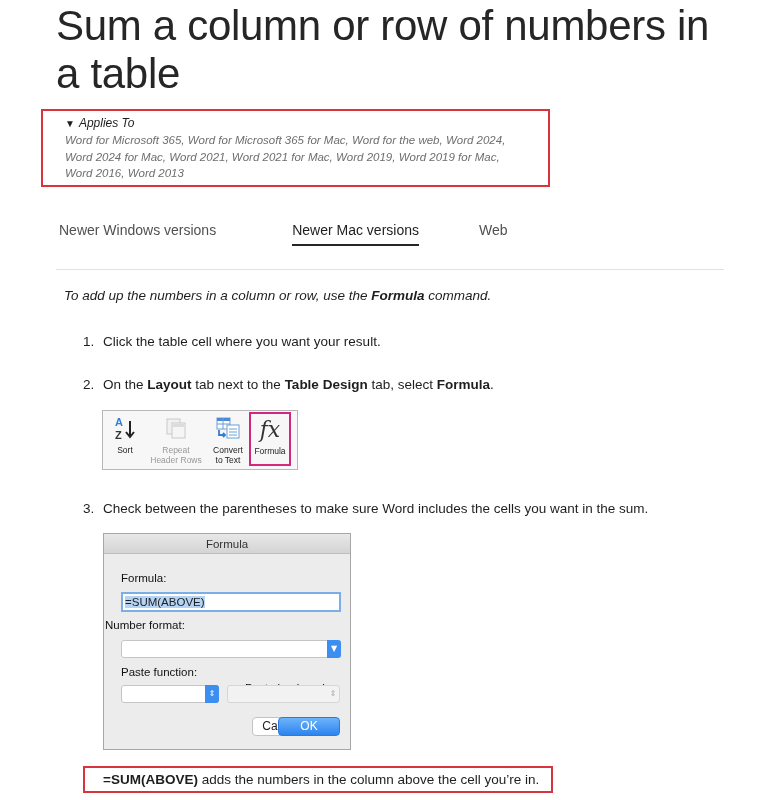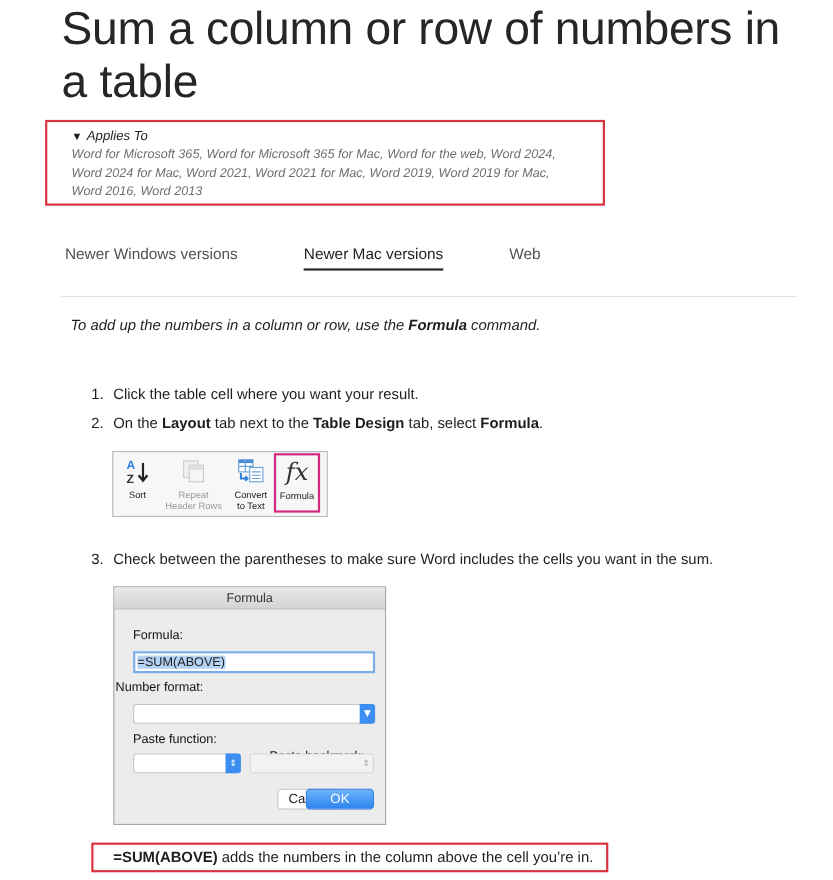--- a/index.html
+++ b/index.html
@@ -15,21 +15,21 @@
   .applies {
     position: absolute; left: 41px; top: 109px; width: 509px; height: 78px;
     border: 2px solid #d9333f; padding: 4px 22px;
   }
   .applies-head { font-family: "Liberation Sans", sans-serif; font-style: italic; font-size: 12px; color: #1e1e1e; line-height: 16px; }
   .applies-head .tri { font-style: normal; font-size: 10px; margin-right: 4px; }
   .applies-body { font-family: "Liberation Sans", sans-serif; font-style: italic; font-size: 11.5px; color: #6e6e6e; line-height: 16.5px; }
 
   .tabs { position: absolute; left: 59px; top: 222px; display: flex; gap: 20px; }
   .tab { font-family: "Liberation Sans", sans-serif; font-size: 14px; color: #505050; padding-bottom: 6px; margin-right: 40px; cursor: pointer; }
-  .tab.active { color: #1e1e1e; border-bottom: 2px solid #262626; }
+  .tab.active { color: #1e1e1e; border-bottom: 2px solid #262626; margin-left: 16px; }
   .divider { position: absolute; left: 56px; top: 269px; width: 668px; height: 1px; background: #e1e1e1; }
 
   .para { position: absolute; font-family: "Liberation Sans", sans-serif; font-size: 13.5px; color: #1e1e1e; line-height: 18px; }
   .para b { font-weight: bold; }
   .num { display: inline-block; width: 20px; }
 
   
   .ribbon {
     position: absolute; left: 102px; top: 410px; width: 196px; height: 60px;
     border: 1px solid #b8b8b8; background: #f7f7f7;
@@ -93,21 +93,21 @@
   <div class="tab">Newer Windows versions</div>
   <div class="tab active">Newer Mac versions</div>
   <div class="tab">Web</div>
 </div>
 <div class="divider"></div>
 
 <p class="para" style="left:64px; top:287px;font-style:italic;">
   <span>To add up the numbers in a column or row, use the </span><b>Formula</b><span> command.</span>
 </p>
 
-<p class="para" style="left:83px; top:350px;">
+<p class="para" style="left:83px; top:333px;">
   <span class="num">1.</span><span>Click the table cell where you want your result.</span>
 </p>
 
 <p class="para" style="left:83px; top:376px;">
   <span class="num">2.</span><span>On the </span><b>Layout</b><span> tab next to the </span><b>Table Design</b><span> tab, select </span><b>Formula</b><span>.</span>
 </p>
 
 <div class="ribbon">
   <div class="rb" style="left:2px; width:40px;">
     <div class="ico">

